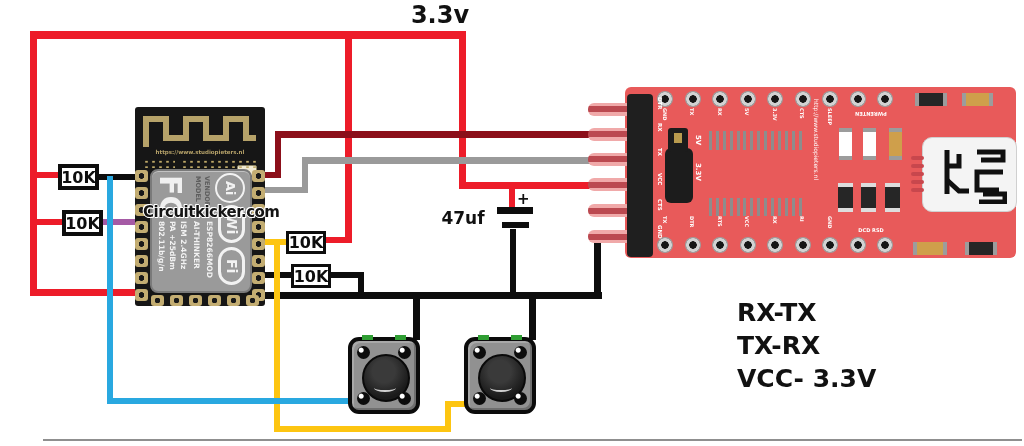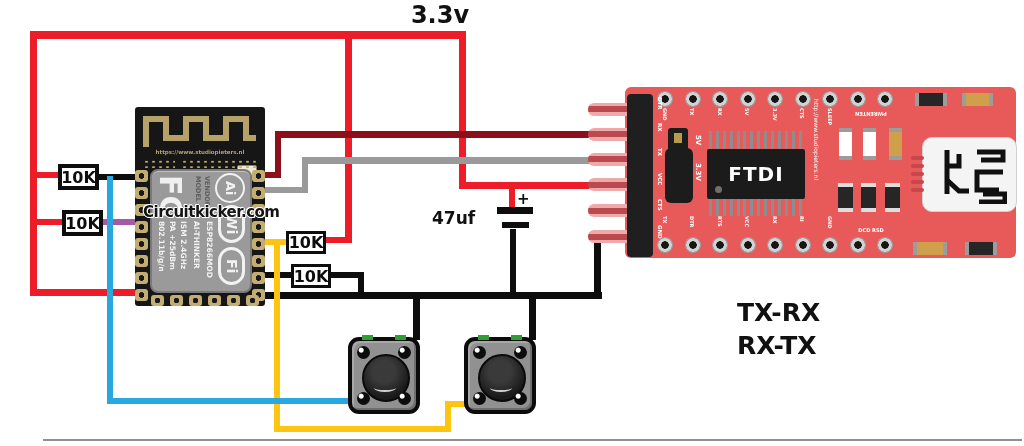--- a/index.html
+++ b/index.html
@@ -107,21 +107,21 @@
     </div>
   <div class="resistor" style="left:286px;top:231px;width:40px;height:23px;border-width:3px">
     <span>10K</span>
     </div>
   <div class="resistor" style="left:291px;top:264px;width:40px;height:24px;border-width:3px">
     <span>10K</span>
     </div>
 
   <div class="wire blk z6" style="left:497px;top:207px;width:36px;height:7px"></div>
   <div class="wire blk z6" style="left:502px;top:222px;width:27px;height:6px"></div>
-  <div class="lbl" style="left:432px;top:208px;width:62px;font-size:17px;text-align:left">47uf</div>
+  <div class="lbl" style="left:432px;top:208px;width:62px;font-size:17px;text-align:center">47uf</div>
   <div class="lbl" style="left:517px;top:190px;font-size:15px">+</div>
 
 
   <div class="btn" style="left:348px;top:337px">
     <span class="tab" style="left:10px"></span>
     <span class="tab" style="right:10px"></span>
     <span class="plunger"></span>
     <span class="shine"></span>
     <span class="dot" style="left:5px;top:5px"></span>
     <span class="dot" style="right:5px;top:5px"></span>
@@ -259,24 +259,20 @@
 
     <div class="abs" style="left:43px;top:41px;width:20px;height:24px;background:#1c1c1c;border-radius:3px;z-index:3">
       <span class="abs" style="left:6px;top:5px;width:8px;height:10px;background:#b99b4e;display:block"></span>
     </div>
     <div class="abs" style="left:40px;top:61px;width:28px;height:55px;background:#1c1c1c;border-radius:6px;z-index:2"></div>
     <span class="vt ftxt" style="left:69px;top:48px;height:16px;font-size:7px">5V</span>
     <span class="vt ftxt" style="left:69px;top:76px;height:26px;font-size:7px">3.3V</span>
 
     <div class="abs" style="left:84px;top:44px;width:96px;height:19px;background:repeating-linear-gradient(90deg,#8d8d8d 0 3px,transparent 3px 6.9px);z-index:2"></div>
     <div class="abs" style="left:84px;top:111px;width:96px;height:18px;background:repeating-linear-gradient(90deg,#8d8d8d 0 3px,transparent 3px 6.9px);z-index:2"></div>
-    <div class="abs" style="left:82px;top:62px;width:98px;height:50px;background:#1b1b1b;border-radius:2px;z-index:3;display:flex;align-items:center;justify-content:center">
-      <span style="color:#fff;font-weight:bold;font-size:20px;letter-spacing:1px">FTDI</span>
-      <span class="abs" style="left:8px;bottom:6px;width:7px;height:7px;border-radius:50%;background:#6f6f6f"></span>
-    </div>
 
     <span class="smdv-w" style="left:214px;top:41px"></span>
     <span class="smdv-w" style="left:238px;top:41px"></span>
     <span class="smdv-t" style="left:264px;top:41px"></span>
     <span class="smdv-b" style="left:213px;top:96px"></span>
     <span class="smdv-b" style="left:236px;top:96px"></span>
     <span class="smdv-b" style="left:260px;top:96px"></span>
     <span class="smdh-b" style="left:290px;top:6px;width:32px"></span>
     <span class="smdh-t" style="left:337px;top:6px;width:31px"></span>
     <span class="smdh-t" style="left:288px;top:155px;width:34px"></span>
@@ -297,18 +293,19 @@
           <path d="M72,28 L46,28 L46,46 L68,46"></path>
           <path d="M48,58 L74,58 L74,50 L52,50"></path>
         </g>
       </svg>
     </div>
   </div>
 
   <div class="lbl" style="left:405px;top:1px;width:70px;font-size:24px;text-align:center">3.3v</div>
 
   <div class="lbl" style="left:737px;top:296px;font-size:25px;line-height:33px">
+    <span style="display:block">RX-TX</span>
     <span style="display:block">TX-RX</span>
-    <span style="display:block">RX-TX</span>
+    <span style="display:block">VCC- 3.3V</span>
   </div>
 
   <div class="abs" style="left:43px;top:439px;width:979px;height:2px;background:#8f8f8f"></div>
 </div>
 
 </body></html>

